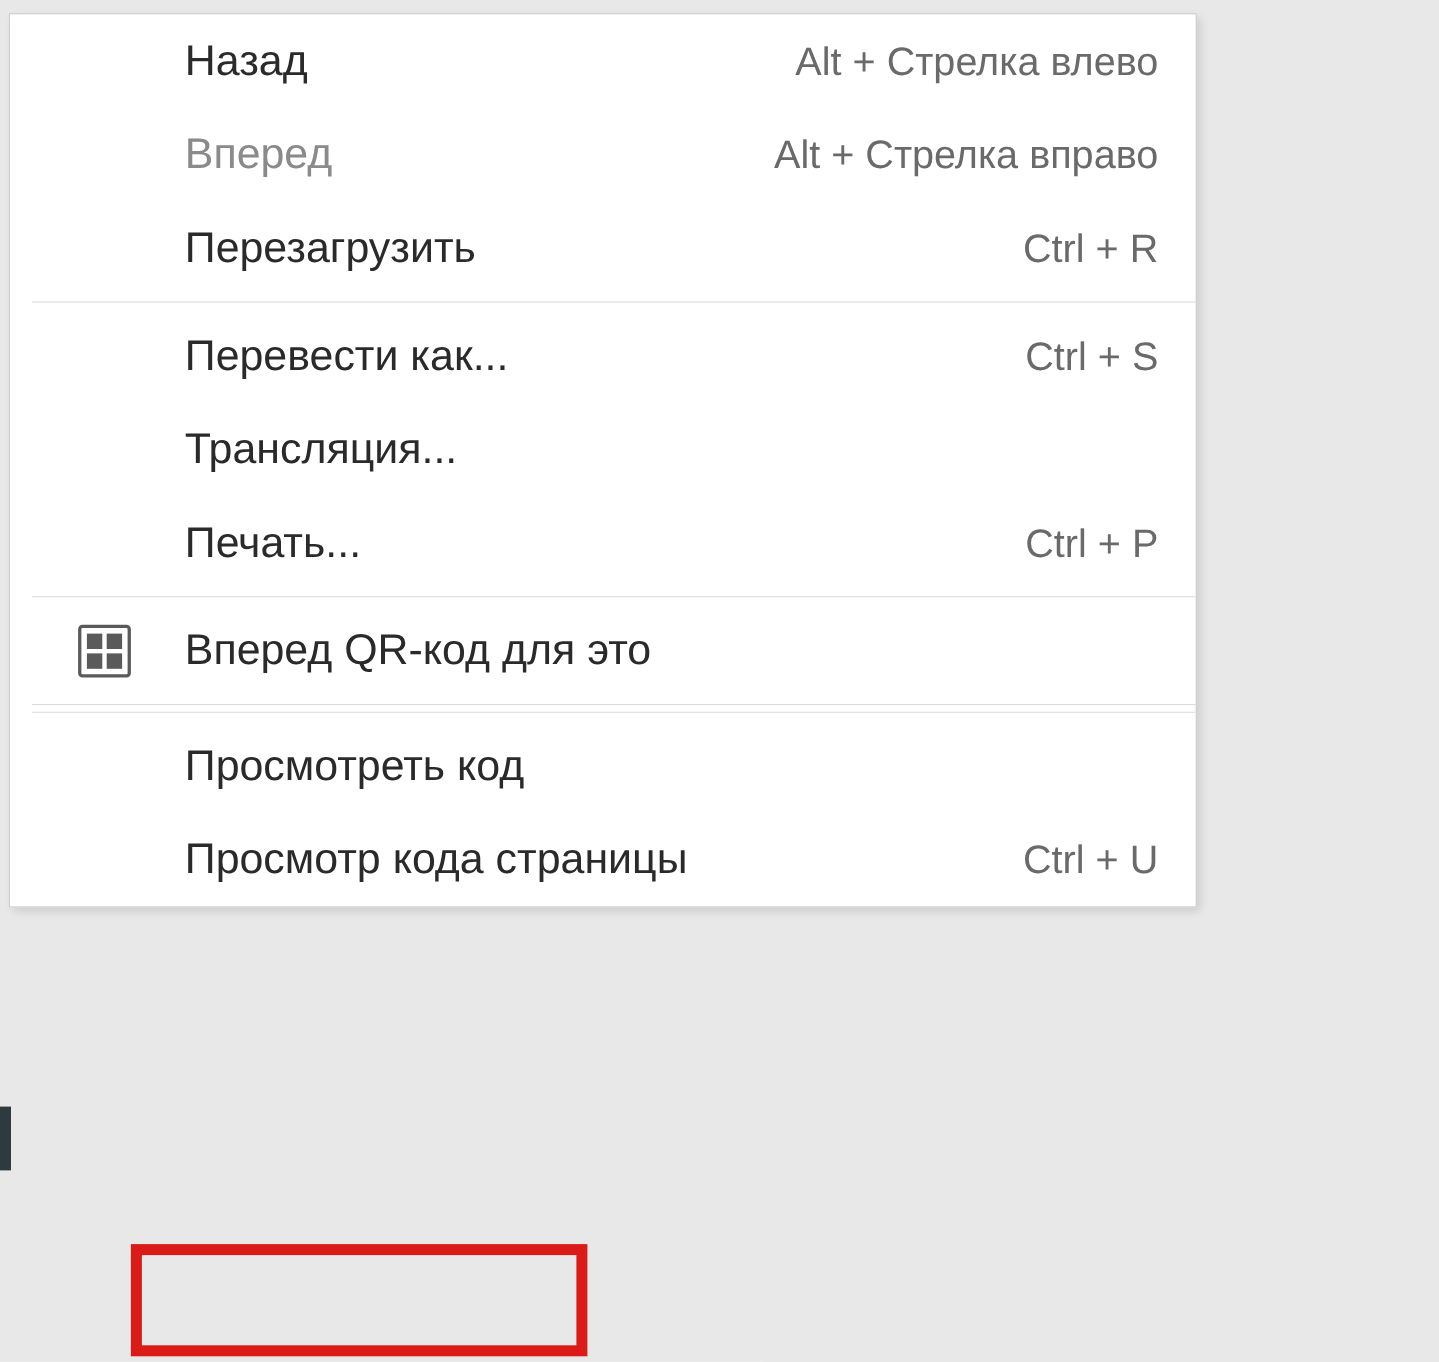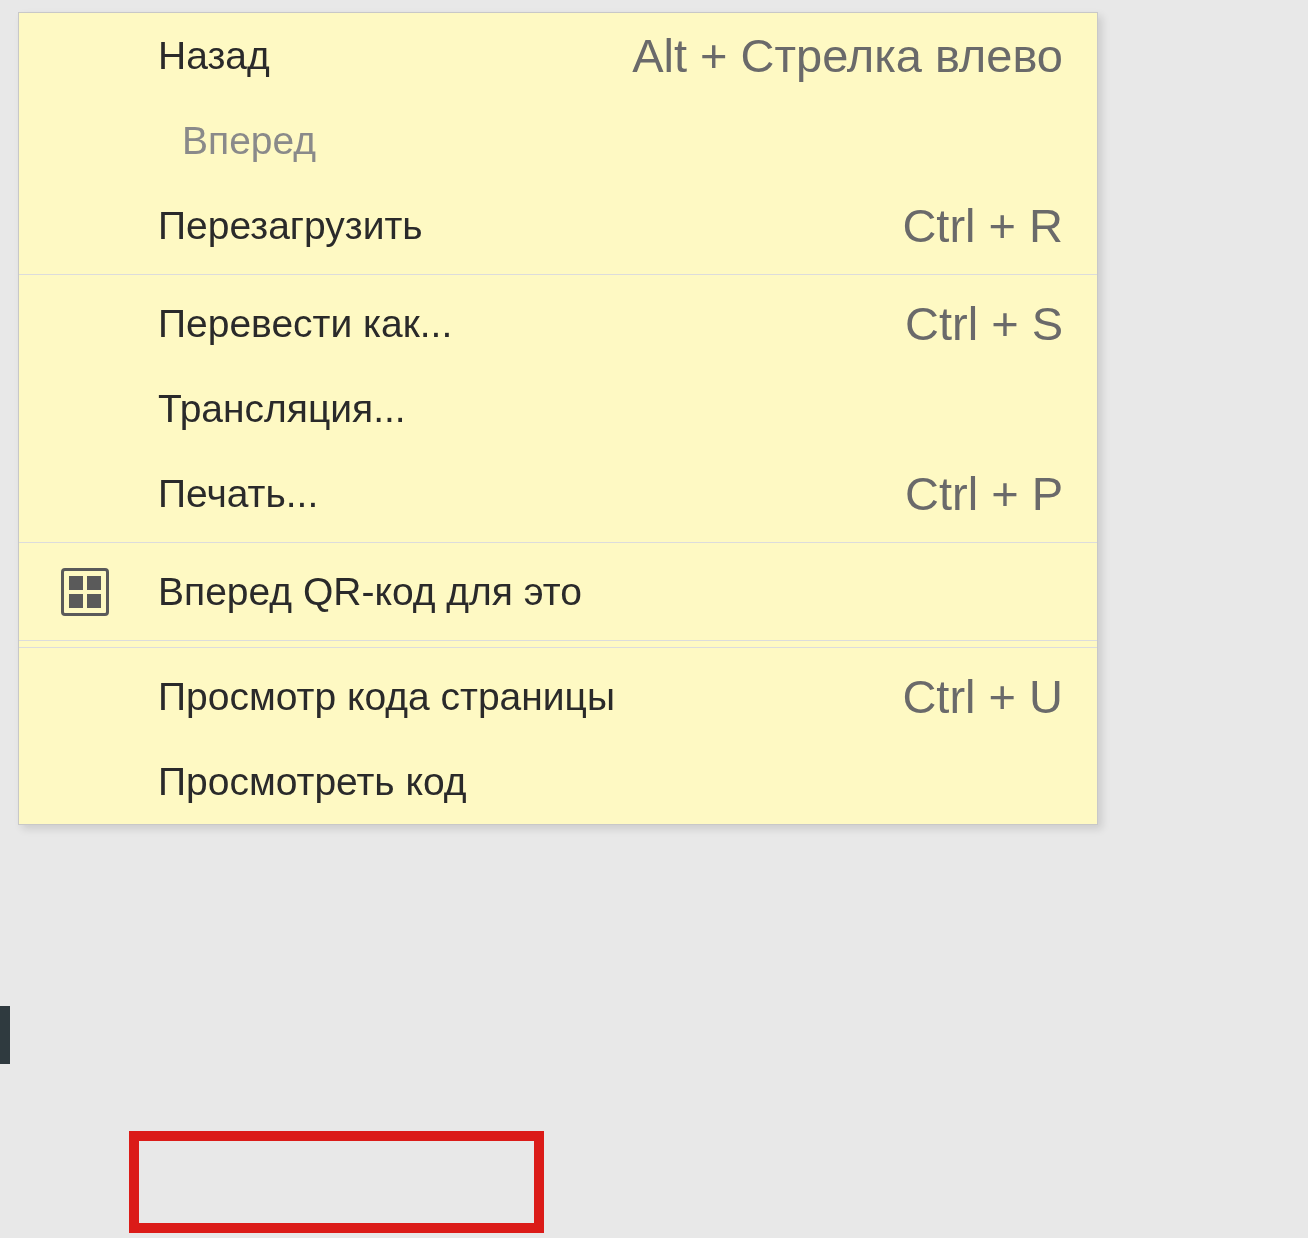--- a/index.html
+++ b/index.html
@@ -10,52 +10,52 @@
     body {
       width: 1308px;
       height: 1238px;
       font-family: Arial, sans-serif;
       background: #e8e8e8;
       position: relative;
     }
     .context-menu {
       position: absolute;
       top: 12px;
-      left: 18px;
+      left: 8px;
       width: 1080px;
-      background: #fef9c3;
+      background: #ffffff;
       border: 1px solid #c8c8c8;
       box-shadow: 4px 4px 8px rgba(0,0,0,0.12);
+      padding-left: 20px;
     }
     .menu-item {
       display: flex;
       align-items: center;
       padding: 14px 24px 14px 24px;
       font-size: 39px;
       color: #2a2a2a;
       min-height: 85px;
     }
     .menu-item.disabled {
       color: #8a8a8a;
-      margin-left: 24px;
     }
     .icon-slot {
       width: 115px;
       display: flex;
       align-items: center;
       justify-content: flex-start;
       padding-left: 18px;
       flex-shrink: 0;
     }
     .label {
       flex: 1 1 auto;
     }
     .shortcut {
       color: #6a6a6a;
-      font-size: 47px;
+      font-size: 36px;
       white-space: nowrap;
       padding-right: 10px;
     }
     .separator {
       height: 1px;
       background: #dcdcdc;
       margin: 6px 0;
     }
     .highlight-box {
       position: absolute;
@@ -103,20 +103,21 @@
 
   <div class="menu-item">
     <span class="icon-slot"></span>
     <span class="label">Назад</span>
     <span class="shortcut">Alt + Стрелка влево</span>
   </div>
 
   <div class="menu-item disabled">
     <span class="icon-slot"></span>
     <span class="label">Вперед</span>
+    <span class="shortcut">Alt + Стрелка вправо</span>
   </div>
 
   <div class="menu-item">
     <span class="icon-slot"></span>
     <span class="label">Перезагрузить</span>
     <span class="shortcut">Ctrl + R</span>
   </div>
 
   <div class="separator"></div>
 
@@ -153,27 +154,27 @@
     </span>
     <span class="label">Вперед QR-код для это</span>
     <span class="shortcut"></span>
   </div>
 
   <div class="separator"></div>
 
 
   <div class="separator"></div>
 
+  <div class="menu-item" style="position:relative;">
+    <span class="icon-slot"></span>
+    <span class="label">Просмотреть код</span>
+    <span class="shortcut"></span>
+  </div>
+
   <div class="menu-item">
     <span class="icon-slot"></span>
     <span class="label">Просмотр кода страницы</span>
     <span class="shortcut">Ctrl + U</span>
-  </div>
-
-  <div class="menu-item" style="position:relative;">
-    <span class="icon-slot"></span>
-    <span class="label">Просмотреть код</span>
-    <span class="shortcut"></span>
   </div>
 
   <div class="highlight-box" style="top:1118px; left:110px; width:415px; height:102px;"></div>
 
 </div>
 
 </body></html>

